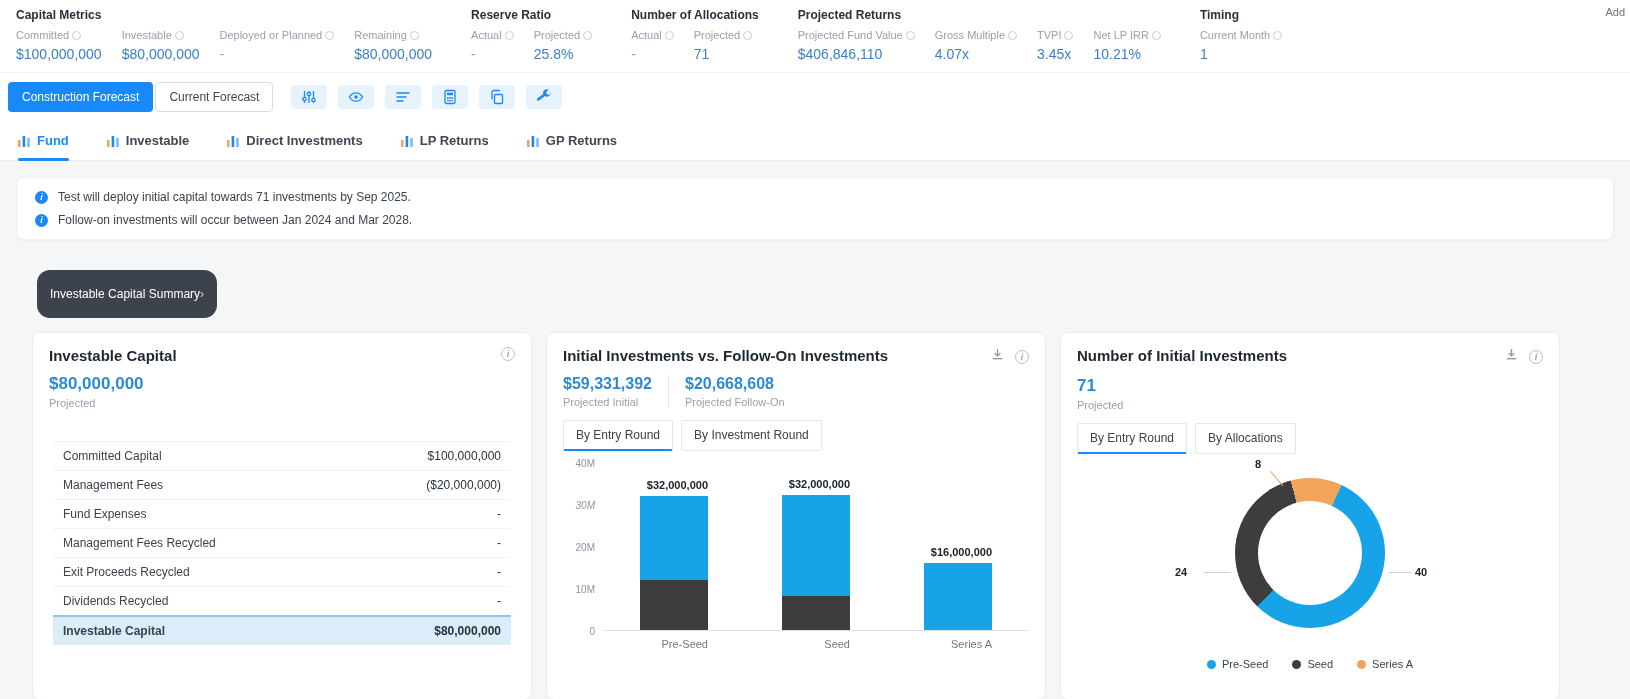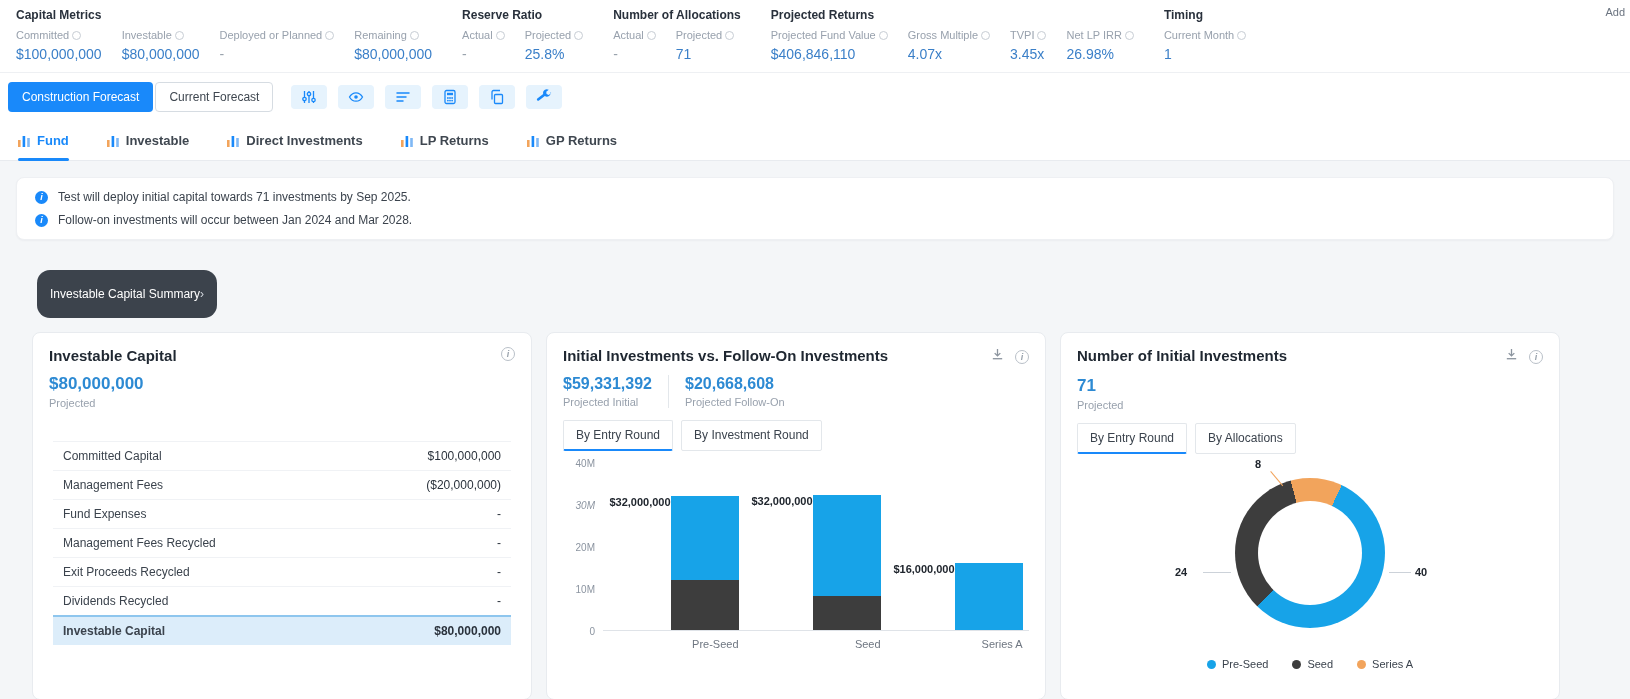--- a/index.html
+++ b/index.html
@@ -62,21 +62,21 @@
   .stat-value{font-size:16px;font-weight:700;color:#2d8ad3}
   .stat-cap{font-size:11px;color:#98a1ad;margin-top:3px}
   .subtabs{display:flex;gap:8px;margin-top:12px}
   .subtab{font-size:12px;color:#3b434d;padding:7px 12px;background:#fff;border:1px solid #e3e7eb;border-radius:2px;cursor:pointer;white-space:nowrap}
   .subtab.active{border-bottom:2px solid #1989fa}
 
   .bar-chart{display:flex;margin-top:12px}
   .y-axis{width:40px;position:relative;height:168px;flex:0 0 auto}
   .y-tick{position:absolute;right:8px;font-size:10px;color:#8b94a0;transform:translateY(50%)}
   .plot{flex:1;height:168px;position:relative;display:flex;justify-content:space-around;align-items:flex-end;border-bottom:1px solid #dfe3e8}
-  .bar-col{position:relative;display:flex;flex-direction:row;align-items:flex-start;justify-content:flex-end}
+  .bar-col{position:relative;display:flex;flex-direction:column;align-items:flex-end;justify-content:flex-end}
   .bar-total{font-size:11px;font-weight:700;color:#20262e;margin-bottom:5px;white-space:nowrap}
   .bar-stack{width:68px;display:flex;flex-direction:column}
   .bar-seg{width:100%}
   .cat-label{position:absolute;top:calc(100% + 8px);font-size:11px;color:#6e7681;white-space:nowrap}
   .legend{display:flex;gap:24px;justify-content:center;margin-top:32px}
   .legend-item{display:flex;align-items:center;gap:6px;font-size:11px;color:#3b434d;cursor:pointer}
   .legend-dot{width:9px;height:9px;border-radius:50%;flex:0 0 auto}
 
   
   .donut-wrap{position:relative;height:196px;margin-top:4px}
@@ -89,21 +89,21 @@
   .callout-line{position:absolute;height:1px;background:#ccd2d9}
   .callout-line.line-right{left:312px;top:114px;width:22px}
   .callout-line.line-left{left:126px;top:114px;width:28px}
   .callout-line.line-top{left:194px;top:13px;width:19px;background:#f2a45c;transform:rotate(50deg);transform-origin:left top}
   .donut-legend{margin-top:4px}
 </style>
 </head>
 <body>
 
 <header class="metrics-bar">
-  <div id="metric-groups" style="display:flex;gap:30px">
+  <div id="metric-groups" style="display:flex;gap:39px">
       <div class="metric-group">
         <div class="group-title">Capital Metrics</div>
         <div class="group-metrics">
           <div class="metric">
             <div class="metric-label">Committed<span class="info-dot"></span></div>
             <div class="metric-value">$100,000,000</div>
           </div>
           <div class="metric">
             <div class="metric-label">Investable<span class="info-dot"></span></div>
             <div class="metric-value">$80,000,000</div>
@@ -154,21 +154,21 @@
           <div class="metric">
             <div class="metric-label">Gross Multiple<span class="info-dot"></span></div>
             <div class="metric-value">4.07x</div>
           </div>
           <div class="metric">
             <div class="metric-label">TVPI<span class="info-dot"></span></div>
             <div class="metric-value">3.45x</div>
           </div>
           <div class="metric">
             <div class="metric-label">Net LP IRR<span class="info-dot"></span></div>
-            <div class="metric-value">26.98%</div>
+            <div class="metric-value">10.21%</div>
           </div>
         </div>
       </div>
       <div class="metric-group">
         <div class="group-title">Timing</div>
         <div class="group-metrics">
           <div class="metric">
             <div class="metric-label">Current Month<span class="info-dot"></span></div>
             <div class="metric-value">1</div>
           </div>

